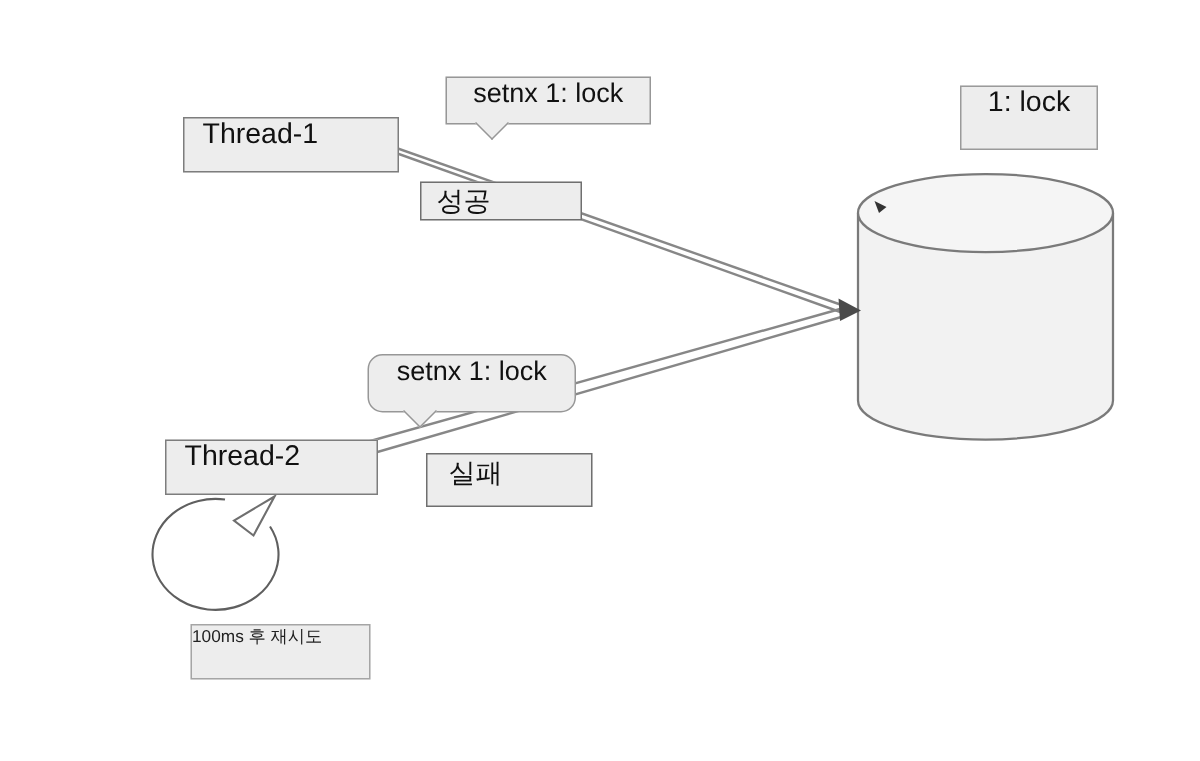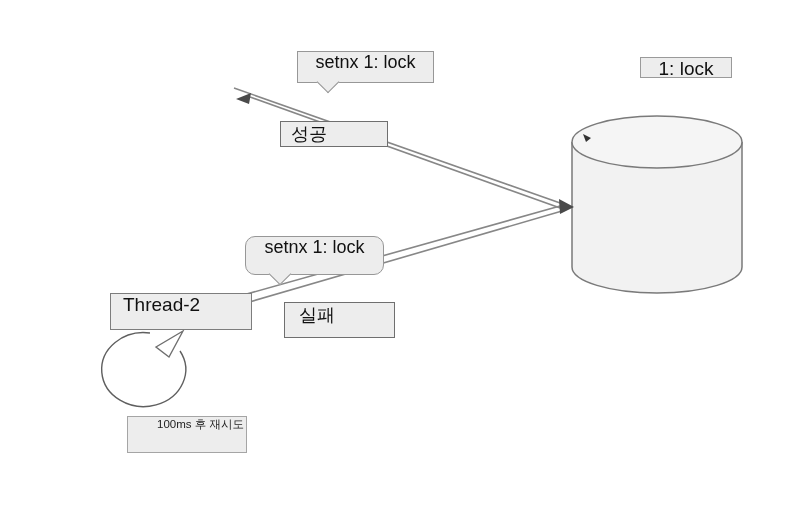--- a/index.html
+++ b/index.html
@@ -9,36 +9,36 @@
   }
   .canvas svg.wires{position:absolute;left:0;top:0;}
   .node{
     position:absolute;box-sizing:border-box;background:#ededed;
     border:1.5px solid #8f8f8f;color:#111;display:flex;align-items:flex-start;margin-left:32px;
   }
   .node.thread{width:144px;height:37px;font-size:19px;padding-left:12px;border-color:#7d7d7d;}
   .node.callout{justify-content:center;font-size:18px;border-color:#979797;}
   .node.small-label{font-size:18px;padding-left:10px;border-color:#6f6f6f;}
   .node.plain{justify-content:center;font-size:19px;border-width:1px;border-color:#9a9a9a;}
-  .node.note{font-size:11.5px;padding-left:29px;border-width:1px;border-color:#a5a5a5;color:#222;}
+  .node.note{font-size:11.5px;padding-left:0;border-width:1px;border-color:#a5a5a5;color:#222;}
   
   .tail{
     position:absolute;width:15px;height:15px;background:#ededed;
     border-right:1.5px solid #979797;border-bottom:1.5px solid #979797;
     transform:rotate(45deg);
   }
   #bubble-top{left:265px;top:51px;width:137px;height:32px;}
   #bubble-top .tail{left:22px;bottom:-8px;}
   #bubble-bottom{left:213px;top:236px;width:139px;height:39px;border-radius:10px;}
   #bubble-bottom .tail{left:26px;bottom:-8px;}
   #thread1{left:90px;top:78px;}
   #thread2{left:78px;top:293px;width:142px;}
   #success{left:248px;top:121px;width:108px;height:26px;}
   #failure{left:252px;top:302px;width:111px;height:36px;padding-left:14px;border-width:1px;}
-  #dbvalue{left:608px;top:57px;width:92px;height:21px;}
+  #dbvalue{left:608px;top:57px;width:92px;height:43px;}
   #retrynote{left:95px;top:416px;width:120px;height:37px;}
 </style>
 </head>
 <body>
 
 <div class="canvas">
 
   <svg class="wires" width="800" height="507" viewBox="0 0 800 507">
 
     <g>
@@ -57,20 +57,23 @@
     <polygon points="224,308 239,301 239,312" fill="#4a4a4a"></polygon>
 
     <polygon points="574,207 559,199 560,214" fill="#4a4a4a"></polygon>
 
     <g>
       <path d="M 150 333 A 42 37 0 1 0 180 351" fill="none" stroke="#5f5f5f" stroke-width="1.4"></path>
       <polygon points="183,331 156,347 169,357" fill="#ffffff" stroke="#6f6f6f" stroke-width="1.4"></polygon>
     </g>
   </svg>
 
+  <div class="node thread" id="thread1">
+    <span>Thread-1</span>
+  </div>
 
   <div class="node callout" id="bubble-top">
     <span>setnx 1: lock</span>
     <span class="tail"></span>
   </div>
 
   <div class="node small-label" id="success">
     <span>성공</span>
   </div>
 

